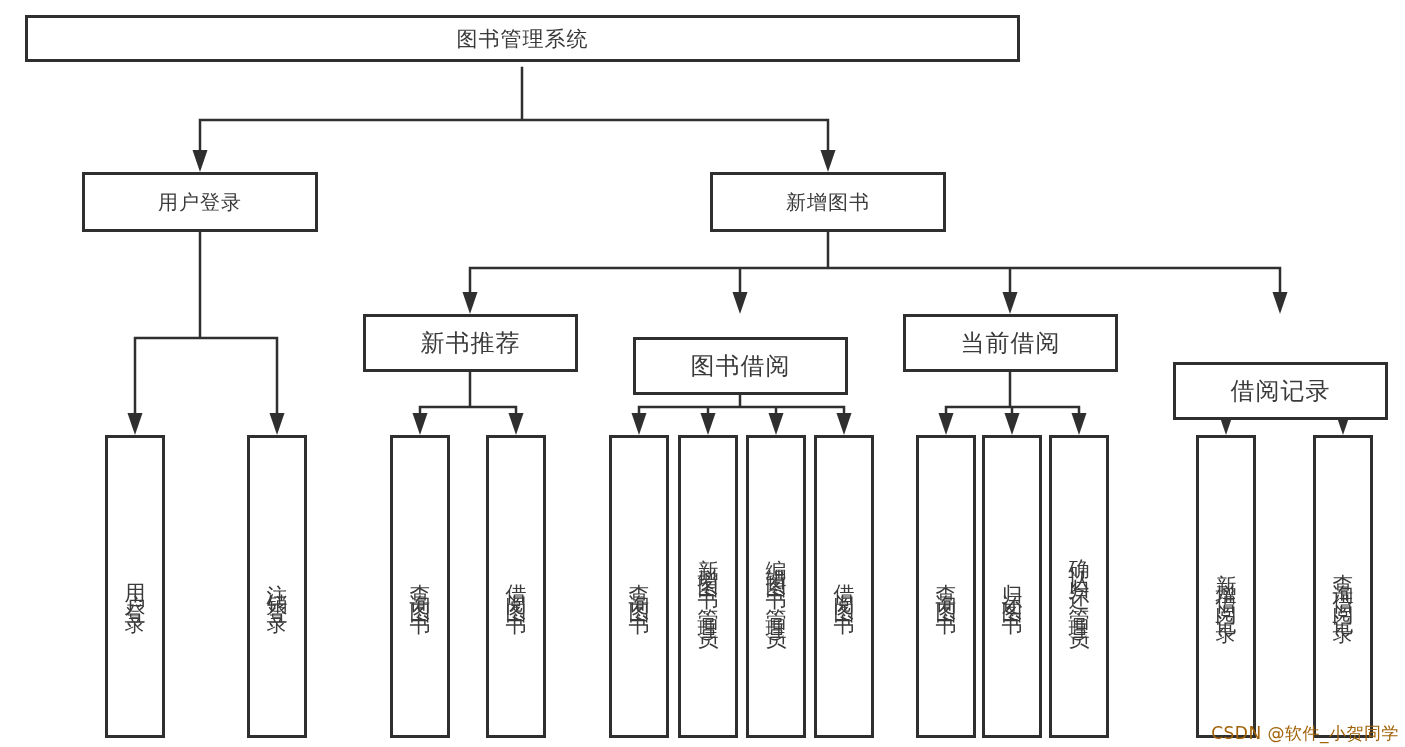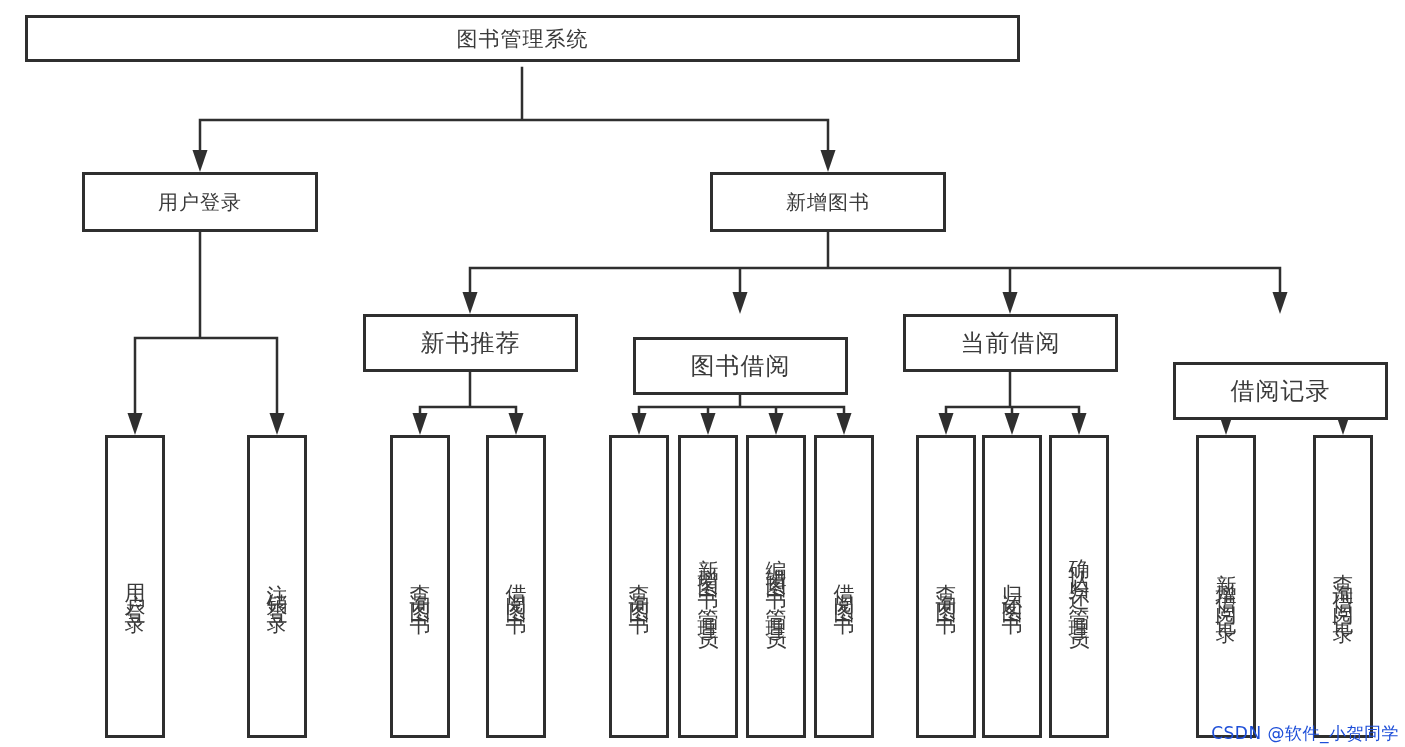--- a/index.html
+++ b/index.html
@@ -36,21 +36,21 @@
     line-height: 1.05;
     white-space: nowrap;
     color: #3a3a3a;
   }
   .watermark {
     position: absolute;
     right: 6px;
     bottom: 2px;
     font-size: 17px;
     letter-spacing: 0.5px;
-    color: #1d4ed8;
+    color: #a16207;
     z-index: 5;
   }
 </style>
 </head>
 <body>
 
 <div class="stage">
 
   <svg class="connectors" width="1405" height="747">
     <g>

